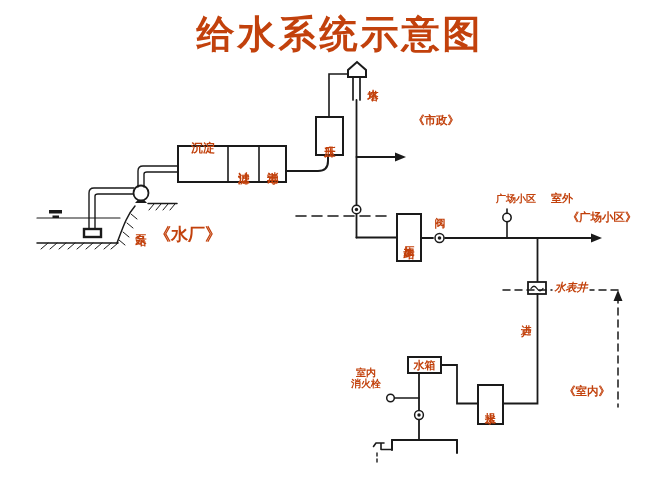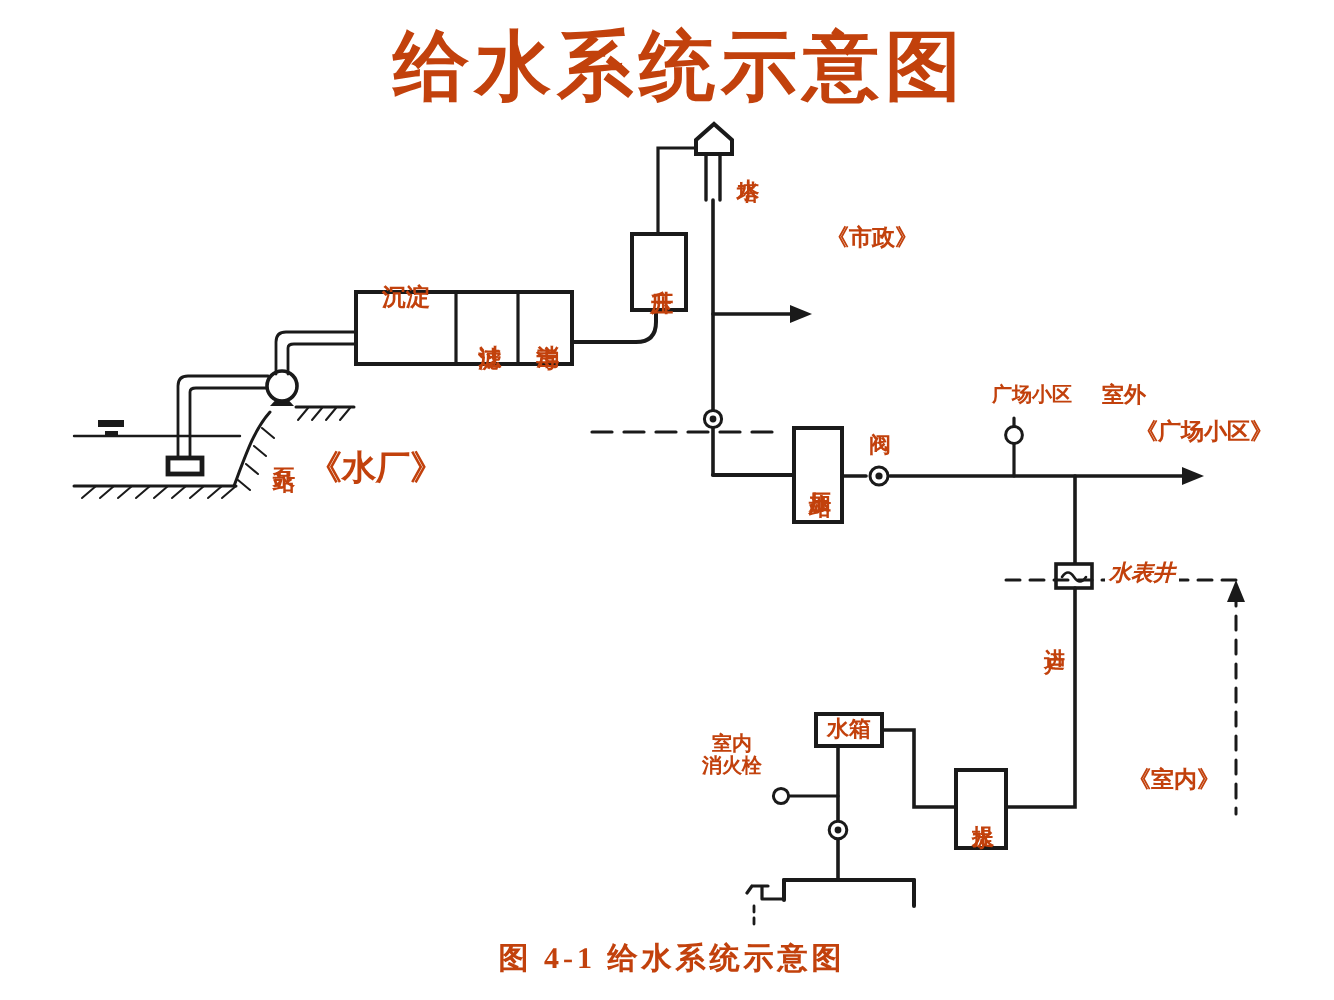--- a/index.html
+++ b/index.html
@@ -165,14 +165,13 @@
   <div class="lbl v" style="left:526px;top:317px;font-size:10.5px;">进户</div>
   <div class="lbl" style="left:587px;top:343px;font-size:11.5px;margin-top:48px;">《室内》</div>
   <div class="lbl" style="left:424.5px;top:365px;font-size:11px;">水箱</div>
   <div class="lbl v" style="left:490.5px;top:404px;font-size:11px;">提水</div>
 
   <div class="lbl two-line" style="left:366px;top:378px;font-size:10px;">
     <span>室内</span>
     <span>消火栓</span>
   </div>
 
-  <div class="lbl caption" style="left:336px;top:480px;">图 4-1  给水系统示意图</div>
 </div>
 
 </body></html>

